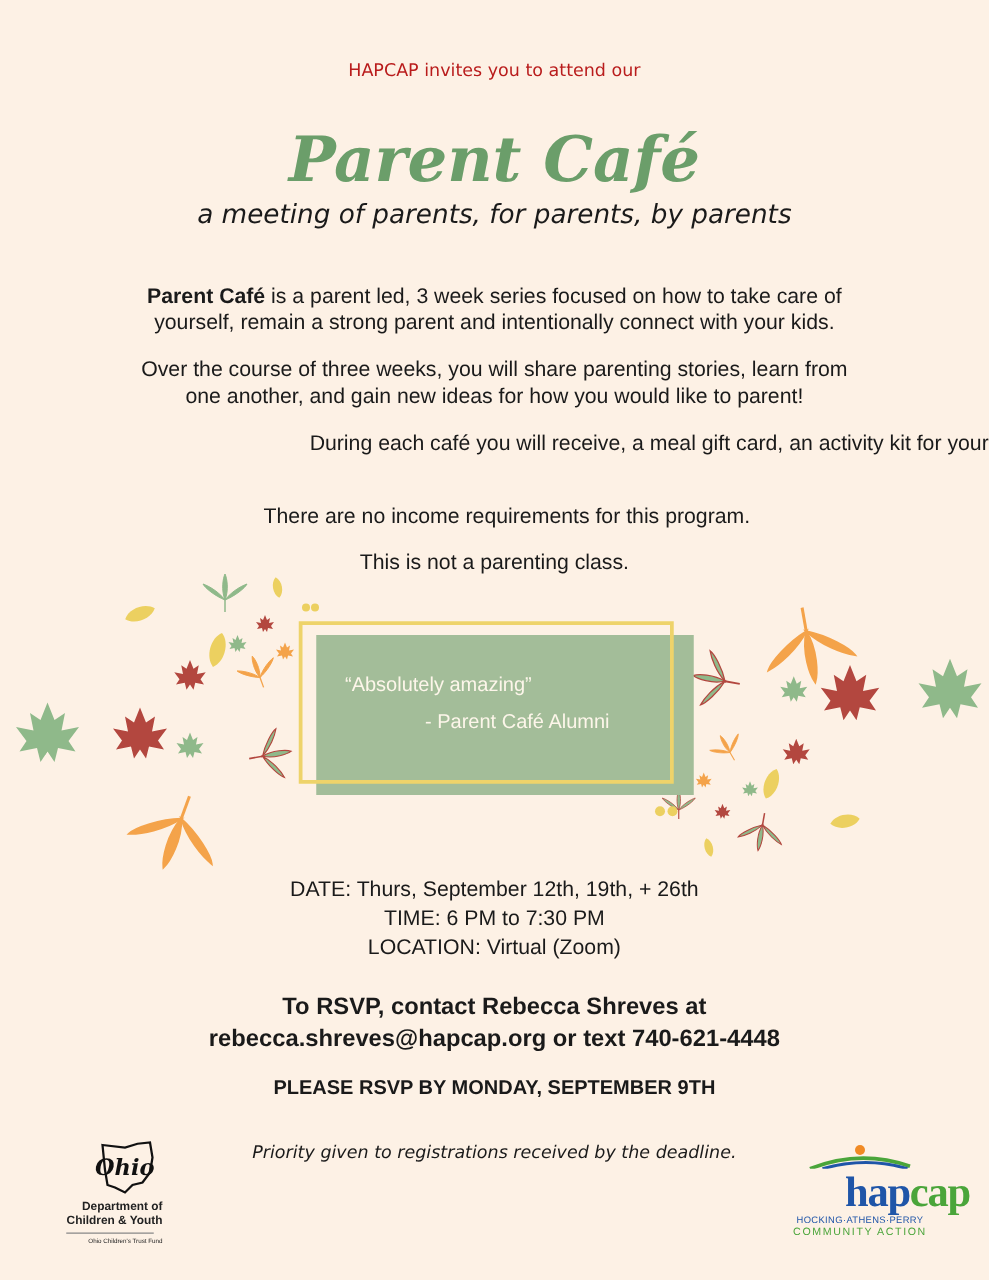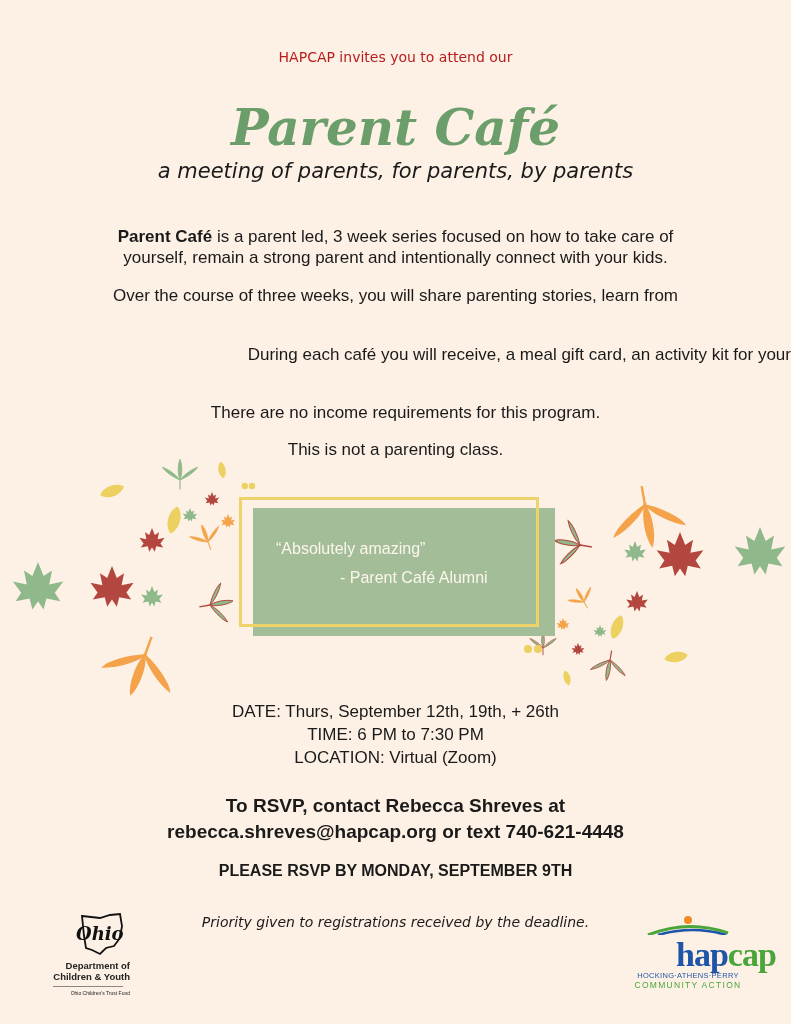--- a/index.html
+++ b/index.html
@@ -41,20 +41,21 @@
 <div class="abs center invite">HAPCAP invites you to attend our</div>
 <div class="abs center title">Parent Café</div>
 <div class="abs center tagline">a meeting of parents, for parents, by parents</div>
 
 <div class="abs center para p1">
   <div><b>Parent Café</b><span> is a parent led, 3 week series focused on how to take care of</span></div>
   <div>yourself, remain a strong parent and intentionally connect with your kids.</div>
 </div>
 <div class="abs center para p2">
   <div>Over the course of three weeks, you will share parenting stories, learn from</div>
+  <div>one another, and gain new ideas for how you would like to parent!</div>
 </div>
 <div class="abs center para p3">
   <div>During each café you will receive, a meal gift card, an activity kit for your</div>
 </div>
 <div class="abs center para p4">There are no income requirements for this program.</div>
 <div class="abs center para p5">This is not a parenting class.</div>
 
 <svg class="leaf" style="left:0;top:450px" width="791" height="260">
   <defs>
     <g id="maple">

